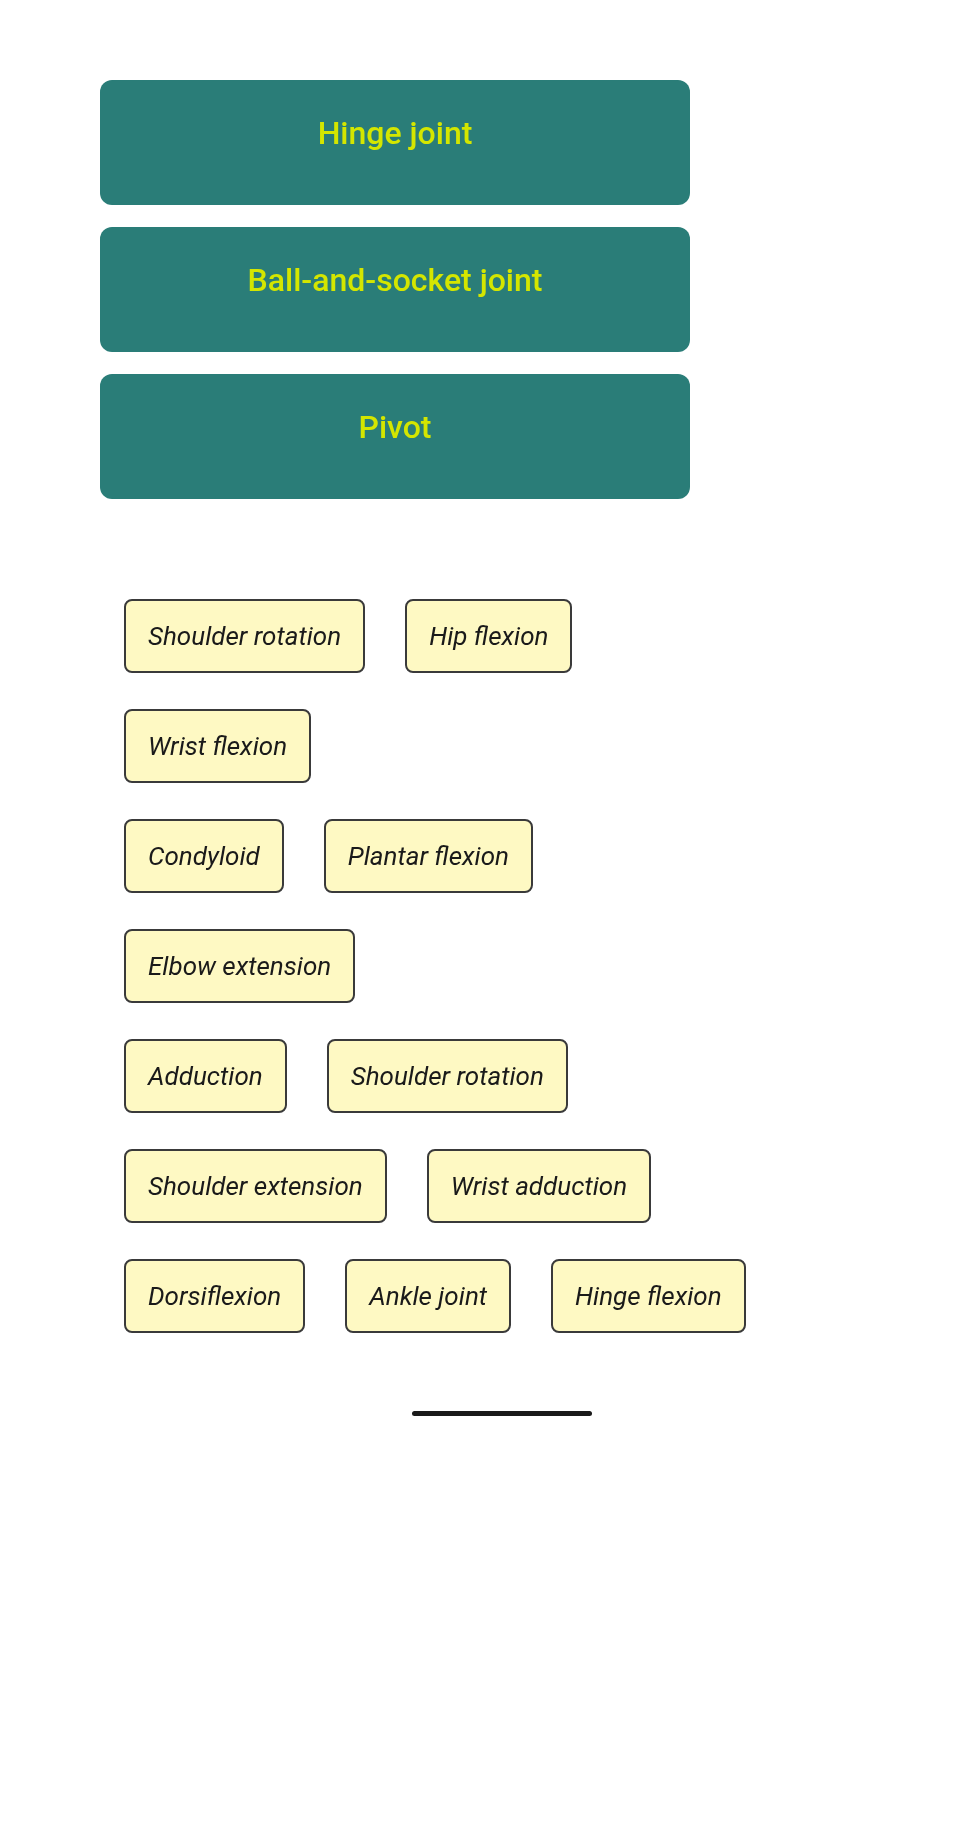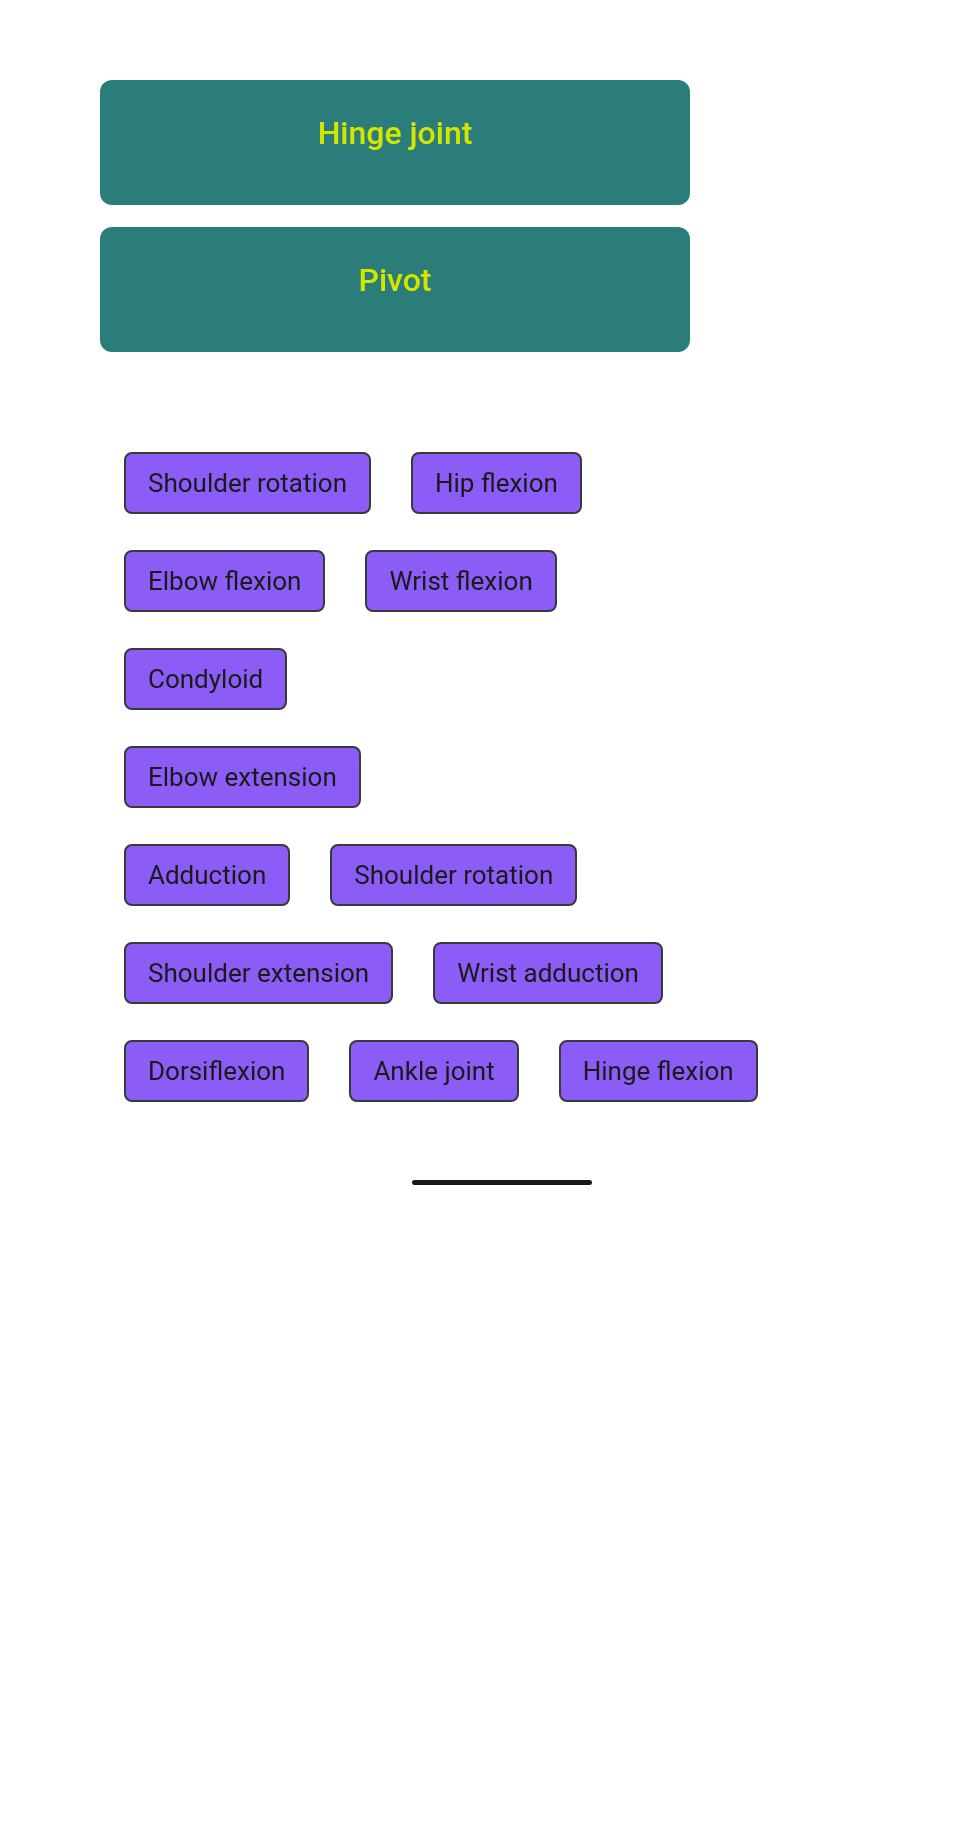--- a/index.html
+++ b/index.html
@@ -49,62 +49,66 @@
     .drag-row {
       display: flex;
       flex-direction: row;
       gap: 16px;
       flex-wrap: nowrap;
     }
 
     .drag-chip {
       border: 2px solid #3a3a3a;
       border-radius: 8px;
-      padding: 14px 22px;
+      padding: 20px 22px;
       font-size: 26px;
       color: #1a1a1a;
-      background: #8b5cf6;
+      background: #fef9c3;
       white-space: nowrap;
       cursor: grab;
+      font-style: italic;
     }
 
     .scroll-indicator {
       width: 180px;
       height: 5px;
       background-color: #1a1a1a;
       border-radius: 3px;
       margin: 30px auto 10px auto;
     }
   </style>
 </head>
 <body>
 
 <div class="main-container">
 
   <div id="cards-section">
       <div class="joint-card">
         <div class="joint-card-title">Hinge joint</div>
       </div>
       <div class="joint-card">
+        <div class="joint-card-title">Ball-and-socket joint</div>
+      </div>
+      <div class="joint-card">
         <div class="joint-card-title">Pivot</div>
       </div>
     </div>
 
   <div class="drag-items-section">
     <div id="chips-section">
         <div class="drag-row">
           <div class="drag-chip">Shoulder rotation</div>
           <div class="drag-chip">Hip flexion</div>
         </div>
         <div class="drag-row">
-          <div class="drag-chip">Elbow flexion</div>
           <div class="drag-chip">Wrist flexion</div>
         </div>
         <div class="drag-row">
           <div class="drag-chip">Condyloid</div>
+          <div class="drag-chip">Plantar flexion</div>
         </div>
         <div class="drag-row">
           <div class="drag-chip">Elbow extension</div>
         </div>
         <div class="drag-row">
           <div class="drag-chip">Adduction</div>
           <div class="drag-chip">Shoulder rotation</div>
         </div>
         <div class="drag-row">
           <div class="drag-chip">Shoulder extension</div>

